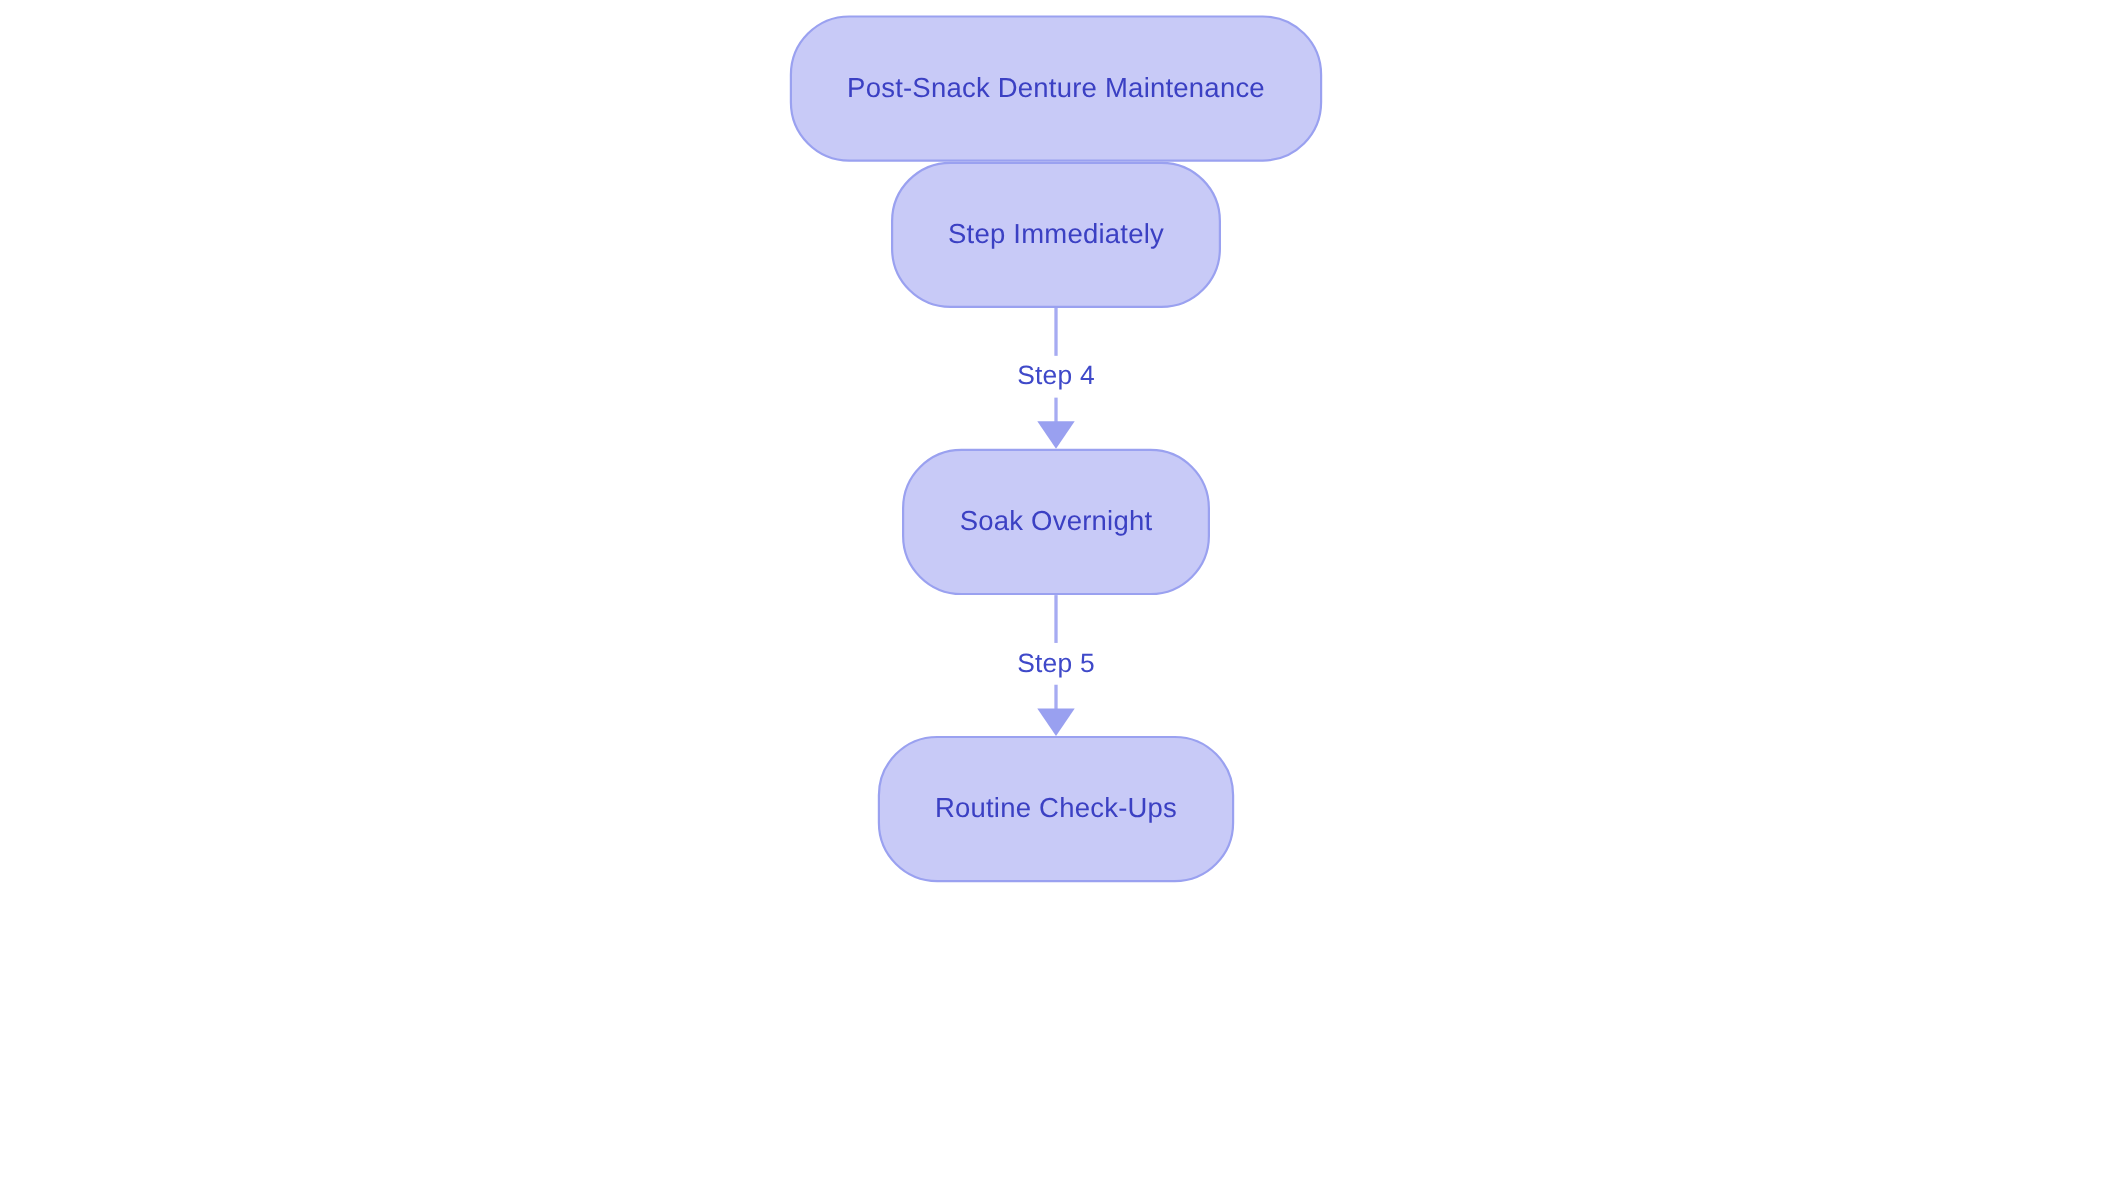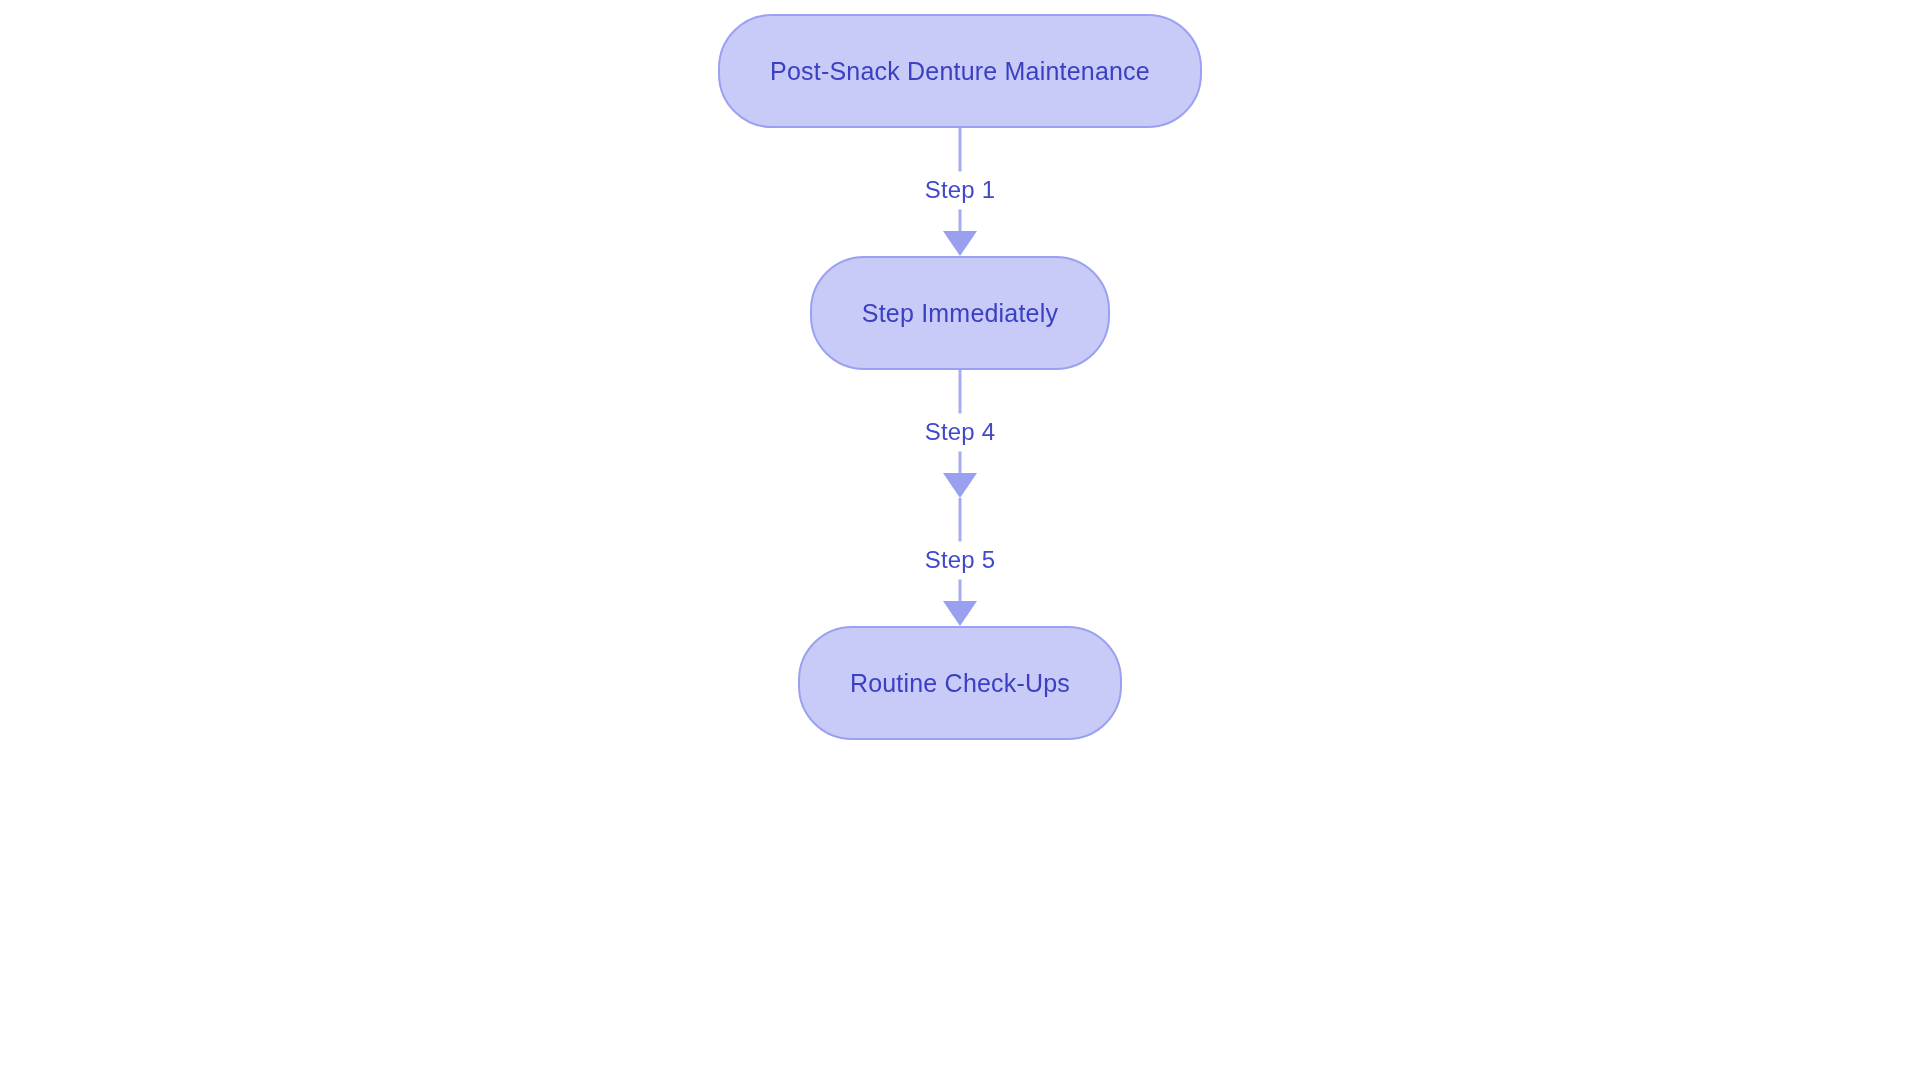--- a/index.html
+++ b/index.html
@@ -17,21 +17,21 @@
     display: flex;
     flex-direction: column;
     align-items: center;
     padding-top: 14px;
     box-sizing: border-box;
   }
   .flow-node {
     display: flex;
     align-items: center;
     justify-content: center;
-    height: 114px;
+    height: 133px;
     padding: 0 50px;
     box-sizing: border-box;
     border-radius: 54px;
     background: var(--node-fill, #c8caf7);
     border: 2px solid var(--node-border, #9aa1f0);
     color: var(--node-text, #3b40c3);
     font-size: 25px;
     letter-spacing: 0.2px;
     white-space: nowrap;
     flex: 0 0 auto;
@@ -79,38 +79,36 @@
 </style>
 </head>
 <body>
 
 <div class="canvas">
 
   <div class="flow-node">
     <span>Post-Snack Denture Maintenance</span>
   </div>
 
-  <div class="connector">
-    <div class="line"></div>
-    <div class="arrowhead"></div>
-    <div class="edge-label">Step 1</div>
-  </div>
 
   <div class="flow-node">
     <span>Step Immediately</span>
   </div>
 
   <div class="connector">
     <div class="line"></div>
     <div class="arrowhead"></div>
     <div class="edge-label">Step 4</div>
   </div>
 
 
 
+  <div class="flow-node">
+    <span>Soak Overnight</span>
+  </div>
 
   <div class="connector">
     <div class="line"></div>
     <div class="arrowhead"></div>
     <div class="edge-label">Step 5</div>
   </div>
 
   <div class="flow-node">
     <span>Routine Check-Ups</span>
   </div>

